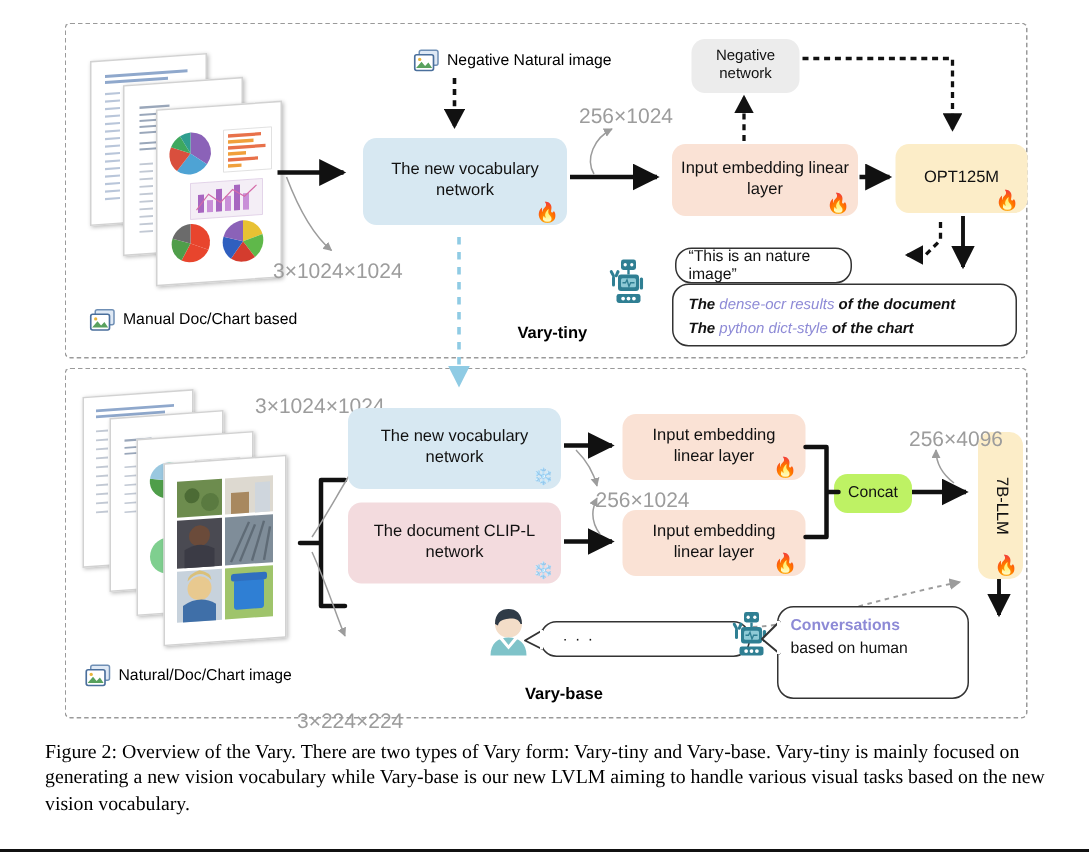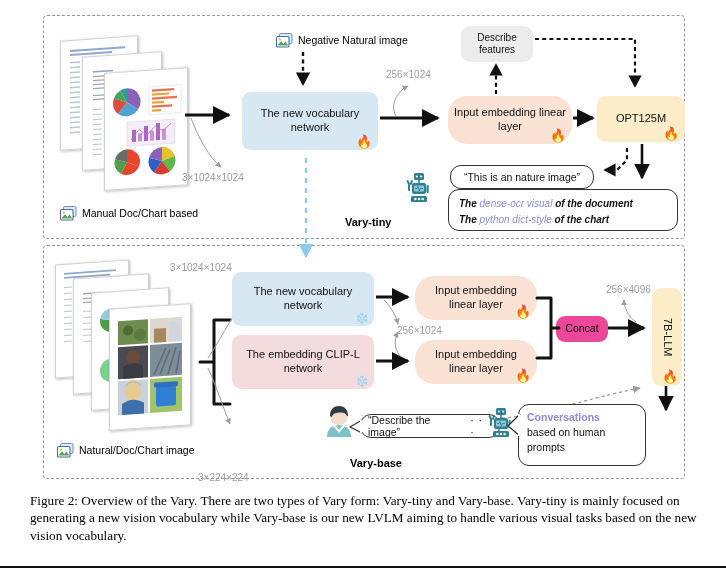--- a/index.html
+++ b/index.html
@@ -15,42 +15,42 @@
 
   .section-label{position:absolute;font-weight:bold;font-size:11px;color:#000;text-align:center;}
   #label-vary-tiny{left:345px;top:216px;}
   #label-vary-base{left:350px;top:457px;}
 
   
   .node{position:absolute;border-radius:9px;display:flex;align-items:center;
         justify-content:center;text-align:center;line-height:1.25;
         font-size:11px;color:#111;box-sizing:border-box;padding:4px 6px;}
   .blue{background:#d7e8f2;}
-  .peach{background:#fae2d5;border-radius:19px;}
+  .peach{background:#fae2d5;}
   .pink{background:#f3dbde;}
   .cream{background:#fcedc8;}
   .gray{background:#ececec;}
-  .lav{background:#ec4899;}
+  .lav{background:#bef264;}
 
   
   .badge{position:absolute;right:5px;bottom:2px;font-size:13px;line-height:1;}
   .flame{color:#f08a34;}
   .snow{color:#46b6e8;font-size:11px;}
 
   
   .callout{position:absolute;border:1.3px solid #333;border-radius:11px;
            background:#fff;box-sizing:border-box;display:flex;align-items:center;
            justify-content:center;font-size:10.5px;padding:3px 8px;}
   .outtext{position:absolute;border:1.3px solid #333;border-radius:11px;background:#fff;
            box-sizing:border-box;padding:6px 10px;font-size:10px;font-style:italic;
            font-weight:bold;line-height:1.55;}
   .mono-purple{color:#8d8ad6;font-weight:normal;}
 
   
-  .dim{position:absolute;font-size:10px;color:#9c9c9c;white-space:nowrap;}
+  .dim{position:absolute;font-size:14px;color:#9c9c9c;white-space:nowrap;}
 
   
   .stack{position:absolute;}
   .sheet{position:absolute;background:#fff;border:1px solid #d2d2d2;
          box-shadow:1px 1px 3px rgba(0,0,0,.28);}
   .cap{position:absolute;font-size:10.5px;color:#000;white-space:nowrap;}
 
   
   .picicon{position:absolute;width:17px;height:15px;}
 
@@ -230,21 +230,21 @@
     <span>Input embedding linear layer</span>
     <span class="badge flame">🔥</span>
   </div>
 
   <div class="node cream" id="tiny-opt" style="left:597px;top:96px;width:88px;height:46px;">
     <span>OPT125M</span>
     <span class="badge flame">🔥</span>
   </div>
 
   <div class="node gray" id="tiny-neg" style="left:461px;top:26px;width:72px;height:36px;font-size:10px;">
-    <span>Describe features</span>
+    <span>Negative network</span>
   </div>
 
   <div class="dim" style="left:386px;top:69px;">256×1024</div>
   <svg class="stack" style="left:378px;top:82px;width:40px;height:36px;">
     <path d="M18 34 C12 24, 18 10, 30 4" fill="none" stroke="#9c9c9c" stroke-width="1" marker-end="url(#ahg)"></path>
   </svg>
 
   <svg class="stack" style="left:380px;top:112px;width:66px;height:14px;">
     <line x1="0" y1="6" x2="58" y2="6" stroke="#111" stroke-width="3" marker-end="url(#ah)"></line>
   </svg>
@@ -254,21 +254,21 @@
   </svg>
 
   <svg class="stack" style="left:490px;top:62px;width:14px;height:36px;">
     <line x1="6" y1="32" x2="6" y2="3" stroke="#111" stroke-width="2.2" stroke-dasharray="4,3.2" marker-end="url(#ahd)"></line>
   </svg>
 
   <svg class="stack" style="left:533px;top:32px;width:115px;height:66px;">
     <path d="M2 7 L102 7 L102 54" fill="none" stroke="#111" stroke-width="2.2" stroke-dasharray="4,3.2" marker-end="url(#ahd)"></path>
   </svg>
 
-  <div class="callout" style="left:450px;top:165px;width:144px;height:24px;">“This is an nature image”</div>
+  <div class="callout" style="left:450px;top:165px;width:118px;height:24px;">“This is an nature image”</div>
   <svg class="stack" style="left:597px;top:146px;width:34px;height:40px;">
     <path d="M30 2 L30 14 L20 24 L8 24" fill="none" stroke="#111" stroke-width="2.2" stroke-dasharray="4,3.2" marker-end="url(#ahd)"></path>
   </svg>
 
   <svg class="stack" style="left:636px;top:144px;width:14px;height:44px;">
     <line x1="6" y1="0" x2="6" y2="34" stroke="#111" stroke-width="2.6" marker-end="url(#ah)"></line>
   </svg>
 
   <div class="picicon" style="left:406px;top:172px;width:26px;height:34px;">
     <svg width="26" height="34" viewBox="0 0 26 34">
@@ -287,21 +287,21 @@
         <rect x="5" y="24" width="16" height="6" rx="1.6"></rect>
         <circle cx="9.4" cy="27" r="1.25" fill="#ffffff"></circle>
         <circle cx="13" cy="27" r="1.25" fill="#ffffff"></circle>
         <circle cx="16.6" cy="27" r="1.25" fill="#ffffff"></circle>
       </g>
     </svg>
   </div>
 
   <div class="outtext" style="left:448px;top:189px;width:230px;height:42px;">
     <div>
-      <span>The </span><span class="mono-purple">dense-ocr visual</span><span> of the document</span>
+      <span>The </span><span class="mono-purple">dense-ocr results</span><span> of the document</span>
     </div>
     <div>
       <span>The </span><span class="mono-purple">python dict-style</span><span> of the chart</span>
     </div>
   </div>
 
   <svg class="stack" style="left:300px;top:158px;width:14px;height:110px;">
     <line x1="6" y1="0" x2="6" y2="98" stroke="#8fcbe4" stroke-width="2.4" stroke-dasharray="5,5" marker-end="url(#ahb)"></line>
   </svg>
 
@@ -411,21 +411,21 @@
     <path d="M8 58 C20 40, 30 20, 40 6" fill="none" stroke="#9c9c9c" stroke-width="1" marker-end="url(#ahg)"></path>
     <path d="M8 68 C18 90, 24 110, 30 124" fill="none" stroke="#9c9c9c" stroke-width="1" marker-end="url(#ahg)"></path>
   </svg>
 
   <div class="node blue" id="base-vocab" style="left:232px;top:272px;width:142px;height:54px;">
     <span>The new vocabulary network</span>
     <span class="badge snow">❄️</span>
   </div>
 
   <div class="node pink" id="base-clip" style="left:232px;top:335px;width:142px;height:54px;">
-    <span>The embedding CLIP-L network</span>
+    <span>The document CLIP-L network</span>
     <span class="badge snow">❄️</span>
   </div>
 
   <div class="node peach" id="base-embed1" style="left:415px;top:276px;width:122px;height:44px;">
     <span>Input embedding linear layer</span>
     <span class="badge flame">🔥</span>
   </div>
 
   <div class="node peach" id="base-embed2" style="left:415px;top:340px;width:122px;height:44px;">
     <span>Input embedding linear layer</span>
@@ -475,21 +475,20 @@
   <div class="picicon" style="left:325px;top:405px;width:28px;height:32px;">
     <svg width="28" height="32" viewBox="0 0 28 32">
       <path d="M14 2 C20 2 23 6 23 11 C23 16 19.5 20 14 20 C8.5 20 5 16 5 11 C5 6 8 2 14 2 Z" fill="#f3ddc8"></path>
       <path d="M5 11 C5 4 9 1 14 1 C19 1 23 4 23 11 L22 11 C21 8 18 7 14 7.5 C10 8 7.5 9 7 12 Z" fill="#2f3b47"></path>
       <path d="M2 32 C2 24 7 20 14 20 C21 20 26 24 26 32 Z" fill="#7fc3c9"></path>
       <path d="M10 20 L14 25 L18 20 L20 21 L14 28 L8 21 Z" fill="#ffffff"></path>
     </svg>
   </div>
 
   <div class="callout" style="left:360px;top:414px;width:140px;height:24px;justify-content:flex-start;padding-left:7px;">
-    <span>“Describe the image”</span>
     <span style="margin-left:7px;letter-spacing:1px;">· · ·</span>
   </div>
   <svg class="stack" style="left:348px;top:418px;width:18px;height:20px;">
     <path d="M14 2 L2 9 L14 15" fill="#fff" stroke="#333" stroke-width="1.3" stroke-linejoin="round"></path>
     <line x1="13" y1="2" x2="13" y2="15" stroke="#fff" stroke-width="2"></line>
   </svg>
 
   <svg class="stack" style="left:500px;top:380px;width:160px;height:42px;">
     <path d="M2 38 C40 36, 80 20, 140 8" fill="none" stroke="#9c9c9c" stroke-width="1.3" stroke-dasharray="3,3" marker-end="url(#ahg)"></path>
   </svg>
@@ -513,21 +512,20 @@
         <circle cx="13" cy="27" r="1.25" fill="#ffffff"></circle>
         <circle cx="16.6" cy="27" r="1.25" fill="#ffffff"></circle>
       </g>
     </svg>
   </div>
 
   <div style="position:absolute;left:518px;top:404px;width:128px;height:62px;border:1.3px solid #333;
               border-radius:11px;background:#fff;box-sizing:border-box;padding:5px 8px;font-size:10.5px;line-height:1.45;">
     <div style="color:#8d8ad6;font-weight:bold;">Conversations</div>
     <div>based on human</div>
-    <div>prompts</div>
   </div>
   <svg class="stack" style="left:506px;top:412px;width:18px;height:36px;">
     <path d="M14 2 L2 14 L14 24" fill="#fff" stroke="#333" stroke-width="1.3" stroke-linejoin="round"></path>
     <line x1="13" y1="2" x2="13" y2="24" stroke="#fff" stroke-width="2"></line>
   </svg>
 
 </div>
 
 <div class="caption">Figure 2: Overview of the Vary. There are two types of Vary form: Vary-tiny and Vary-base. Vary-tiny is mainly focused on generating a new vision vocabulary while Vary-base is our new LVLM aiming to handle various visual tasks based on the new vision vocabulary.</div>
 <div class="rule"></div>

